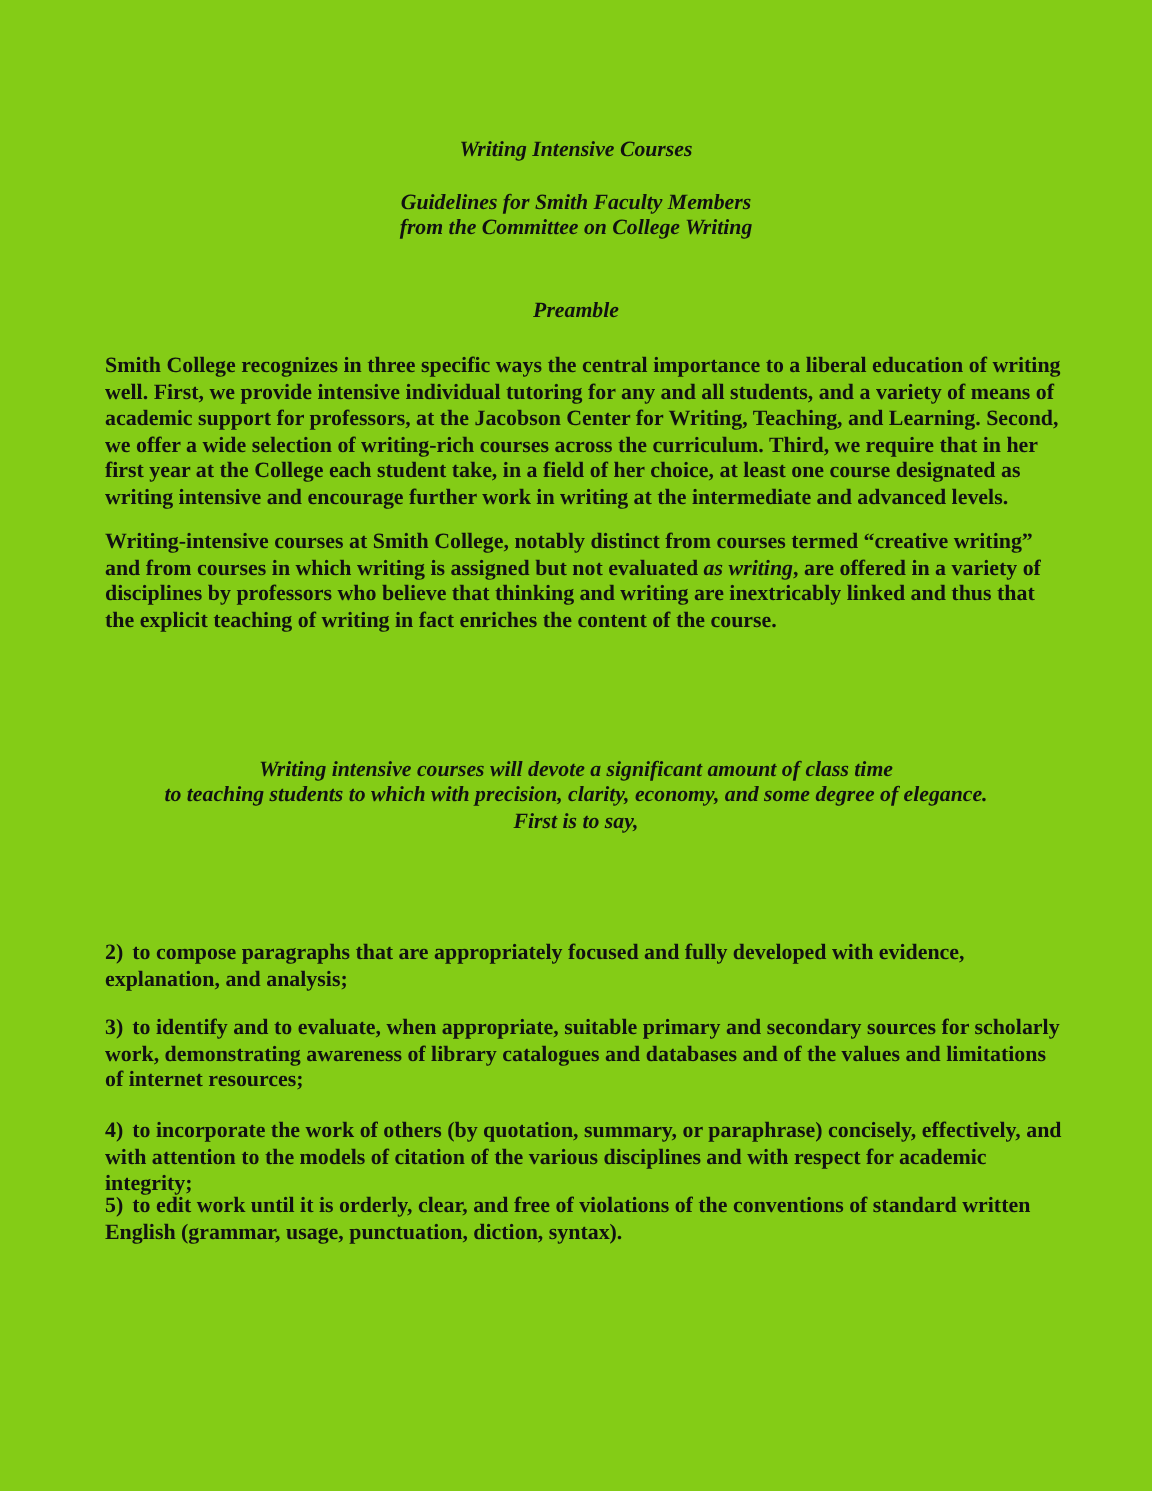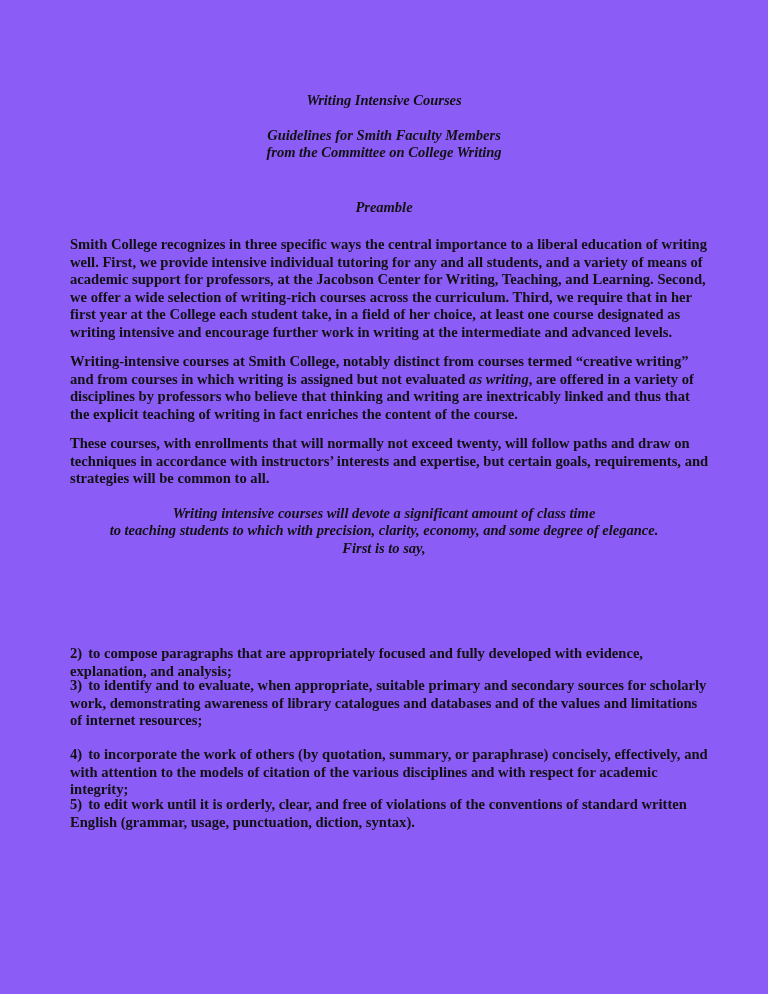--- a/index.html
+++ b/index.html
@@ -3,21 +3,21 @@
   <meta charset="utf-8">
   <style>
     html, body { margin: 0; padding: 0; background: #ffffff; }
     body {
       width: 768px; height: 994px; position: relative; overflow: hidden;
       font-family: "Liberation Serif", "DejaVu Serif", serif;
       color: #111111;
     }
     .page {
       position: absolute; left: 0; top: 0; width: 768px; height: 994px;
-      background: #8b5cf6;
+      background: #84cc16;
     }
     .heading {
       position: absolute; left: 0; width: 768px; text-align: center;
       font-weight: bold; font-style: italic; font-size: 14.5px; line-height: 17px;
     }
     .para {
       position: absolute; left: 70px; width: 640px;
       font-size: 14.6px; line-height: 17.6px; font-weight: bold;
     }
     .emph {
@@ -35,28 +35,27 @@
   <div class="heading" style="top:92px;">Writing Intensive Courses</div>
   <div class="heading" style="top:127px;">Guidelines for Smith Faculty Members</div>
   <div class="heading" style="top:144px;">from the Committee on College Writing</div>
 
   <div class="heading" style="top:199px;">Preamble</div>
 
   <div class="para" style="top:236px;">Smith College recognizes in three specific ways the central importance to a liberal education of writing well.  First, we provide intensive individual tutoring for any and all students, and a variety of means of academic support for professors, at the Jacobson Center for Writing, Teaching, and Learning.  Second, we offer a wide selection of writing-rich courses across the curriculum.  Third, we require that in her first year at the College each student take, in a field of her choice, at least one course designated as writing intensive and encourage further work in writing at the intermediate and advanced levels.</div>
 
   <div class="para" style="top:353px;"><span>Writing-intensive courses at Smith College, notably distinct from courses termed “creative writing” and from courses in which writing is assigned but not evaluated </span><em>as writing</em><span>, are offered in a variety of disciplines by professors who believe that thinking and writing are inextricably linked and thus that the explicit teaching of writing in fact enriches the content of the course.</span></div>
 
-  <div class="para" style="top:435px;">These courses, with enrollments that will normally not exceed twenty, will follow paths and draw on techniques in accordance with instructors’ interests and expertise, but certain goals, requirements, and strategies will be common to all.</div>
 
   <div class="emph" style="top:505px;">Writing intensive courses will devote a significant amount of class time</div>
   <div class="emph" style="top:522px;">to teaching students to which with precision, clarity, economy, and some degree of elegance.</div>
   <div class="emph" style="top:540px;">First is to say,</div>
 
 
-  <div class="para" style="top:645px;"><span class="num">2)</span><span>to compose paragraphs that are appropriately focused and fully developed with evidence, explanation, and analysis;</span></div>
+  <div class="para" style="top:627px;"><span class="num">2)</span><span>to compose paragraphs that are appropriately focused and fully developed with evidence, explanation, and analysis;</span></div>
 
   <div class="para" style="top:677px;"><span class="num">3)</span><span>to identify and to evaluate, when appropriate, suitable primary and secondary sources for scholarly work, demonstrating awareness of library catalogues and databases and of the values and limitations of internet resources;</span></div>
 
   <div class="para" style="top:746px;"><span class="num">4)</span><span>to incorporate the work of others (by quotation, summary, or paraphrase) concisely, effectively, and with attention to the models of citation of the various disciplines and with respect for academic integrity;</span></div>
 
   <div class="para" style="top:796px;"><span class="num">5)</span><span>to edit work until it is orderly, clear, and free of violations of the conventions of standard written English (grammar, usage, punctuation, diction, syntax).</span></div>
 
 </div>
 
 </body></html>

